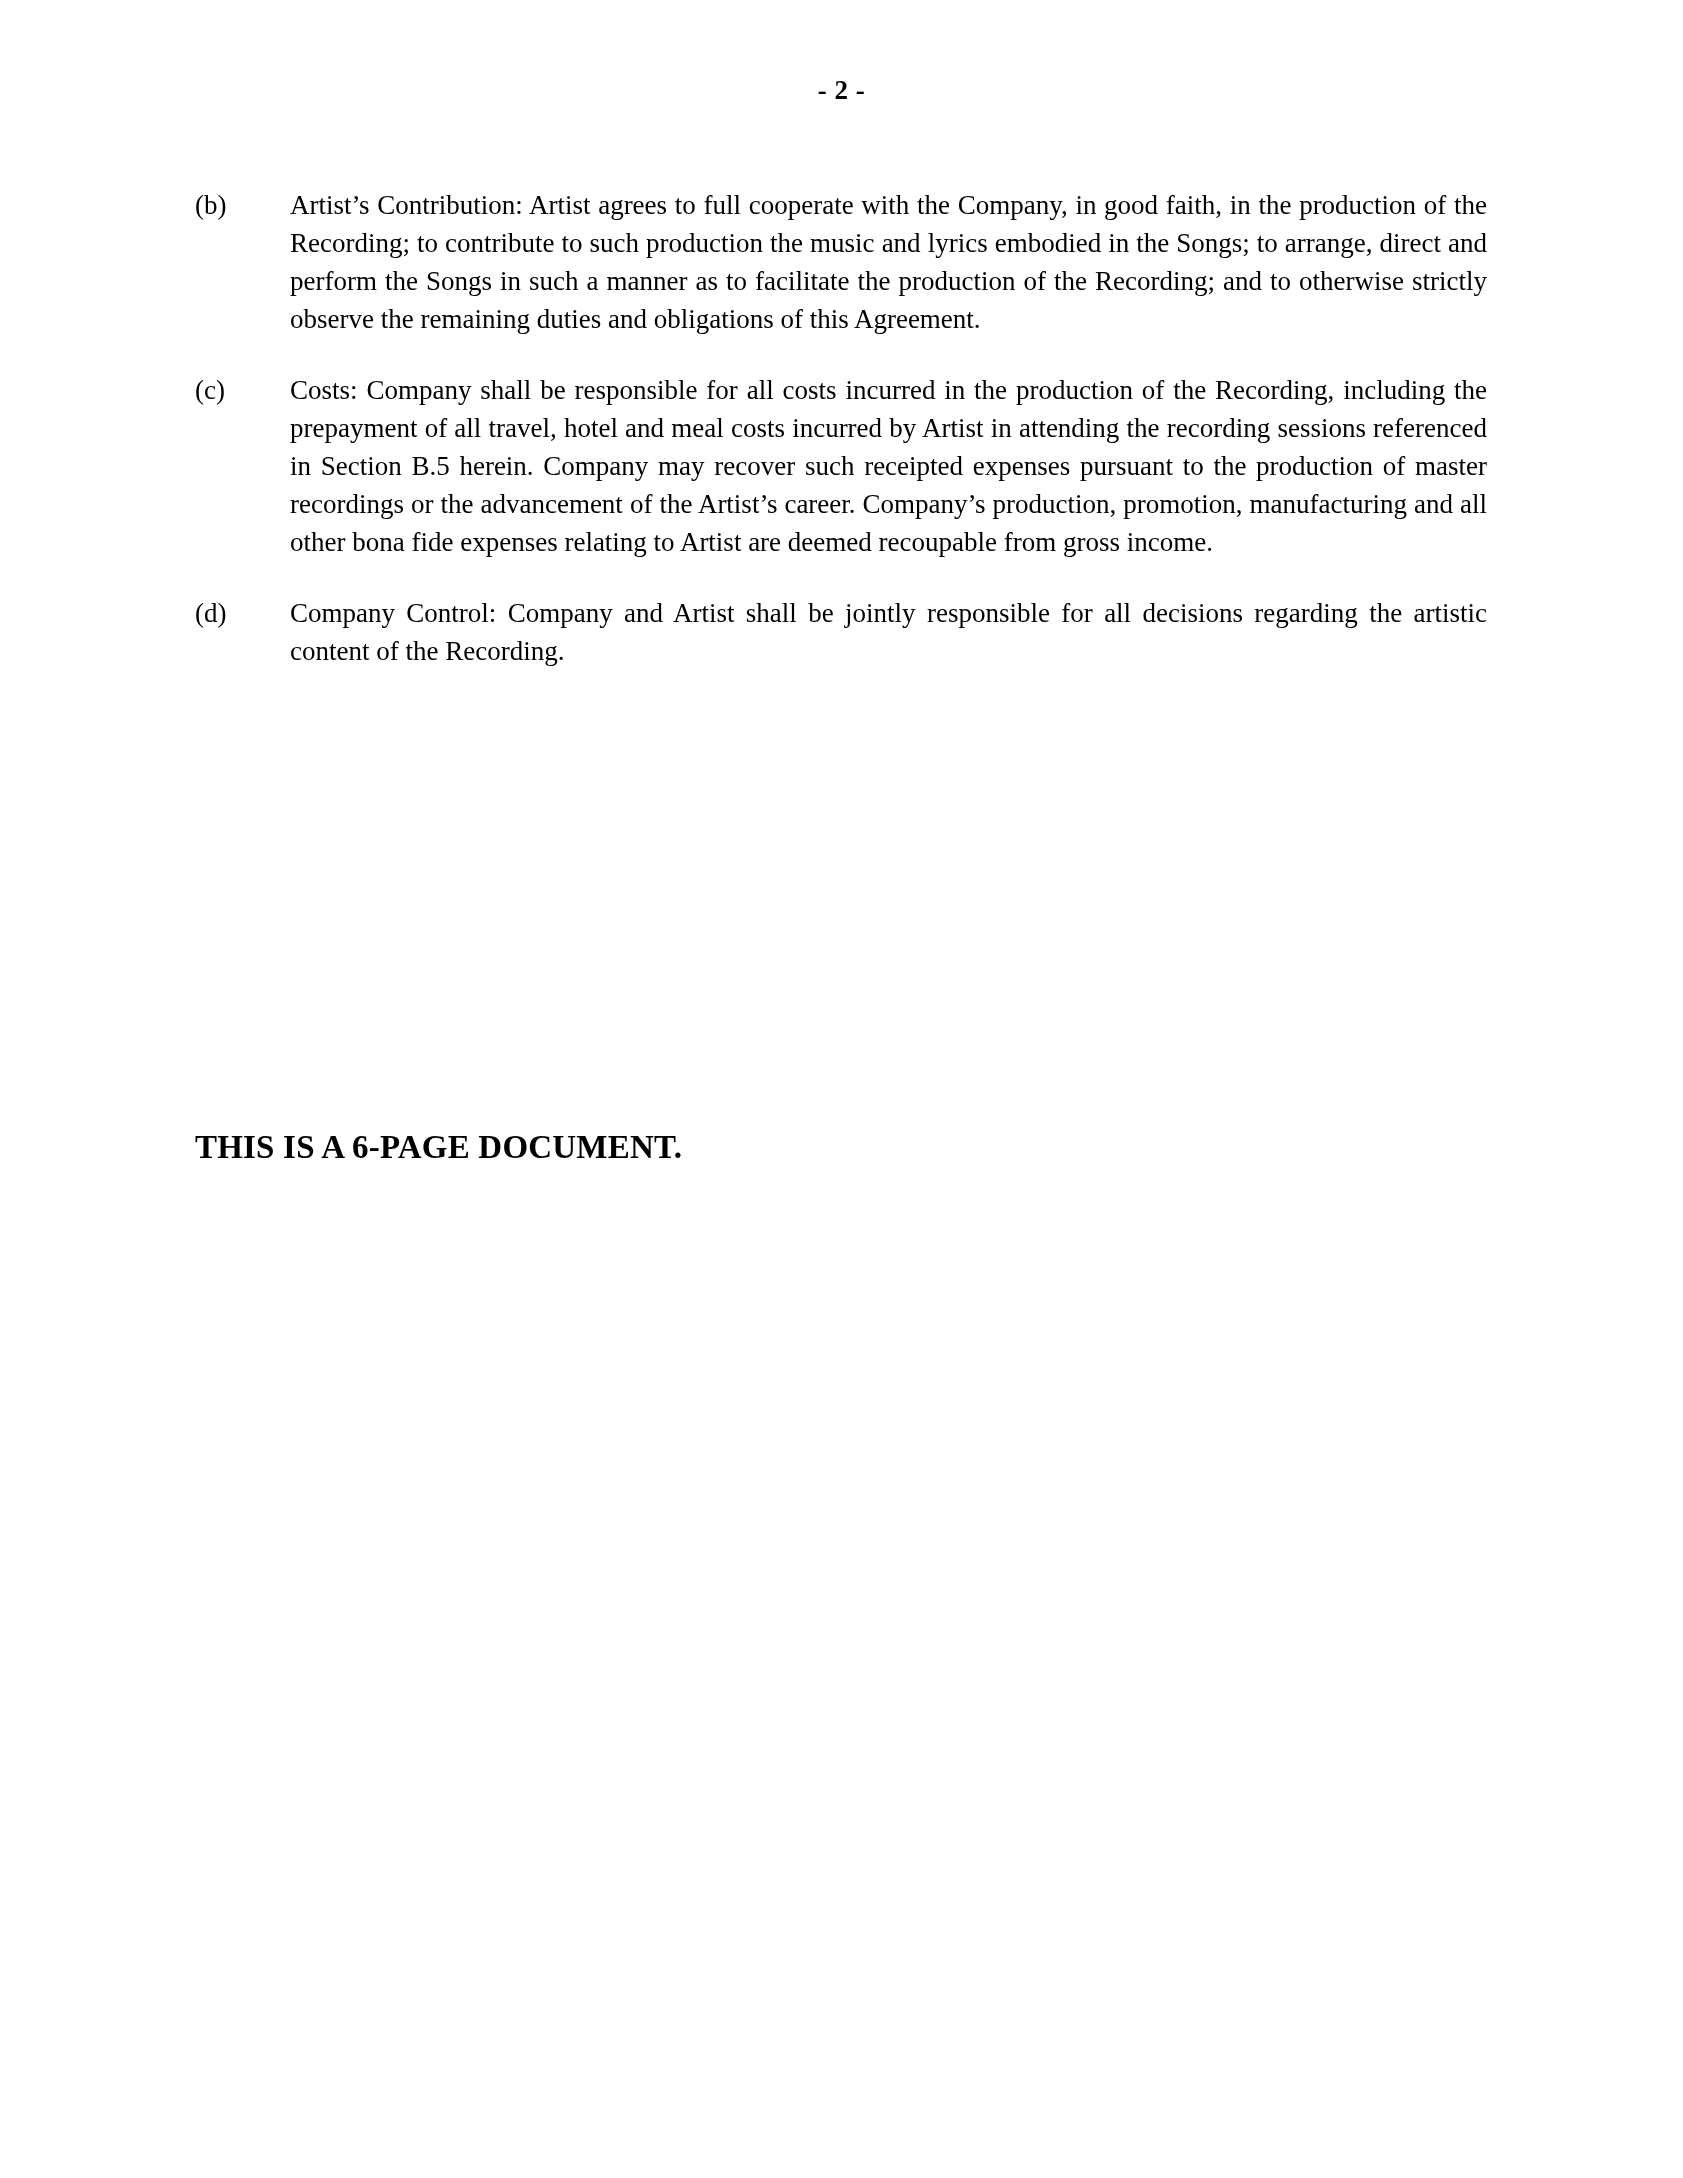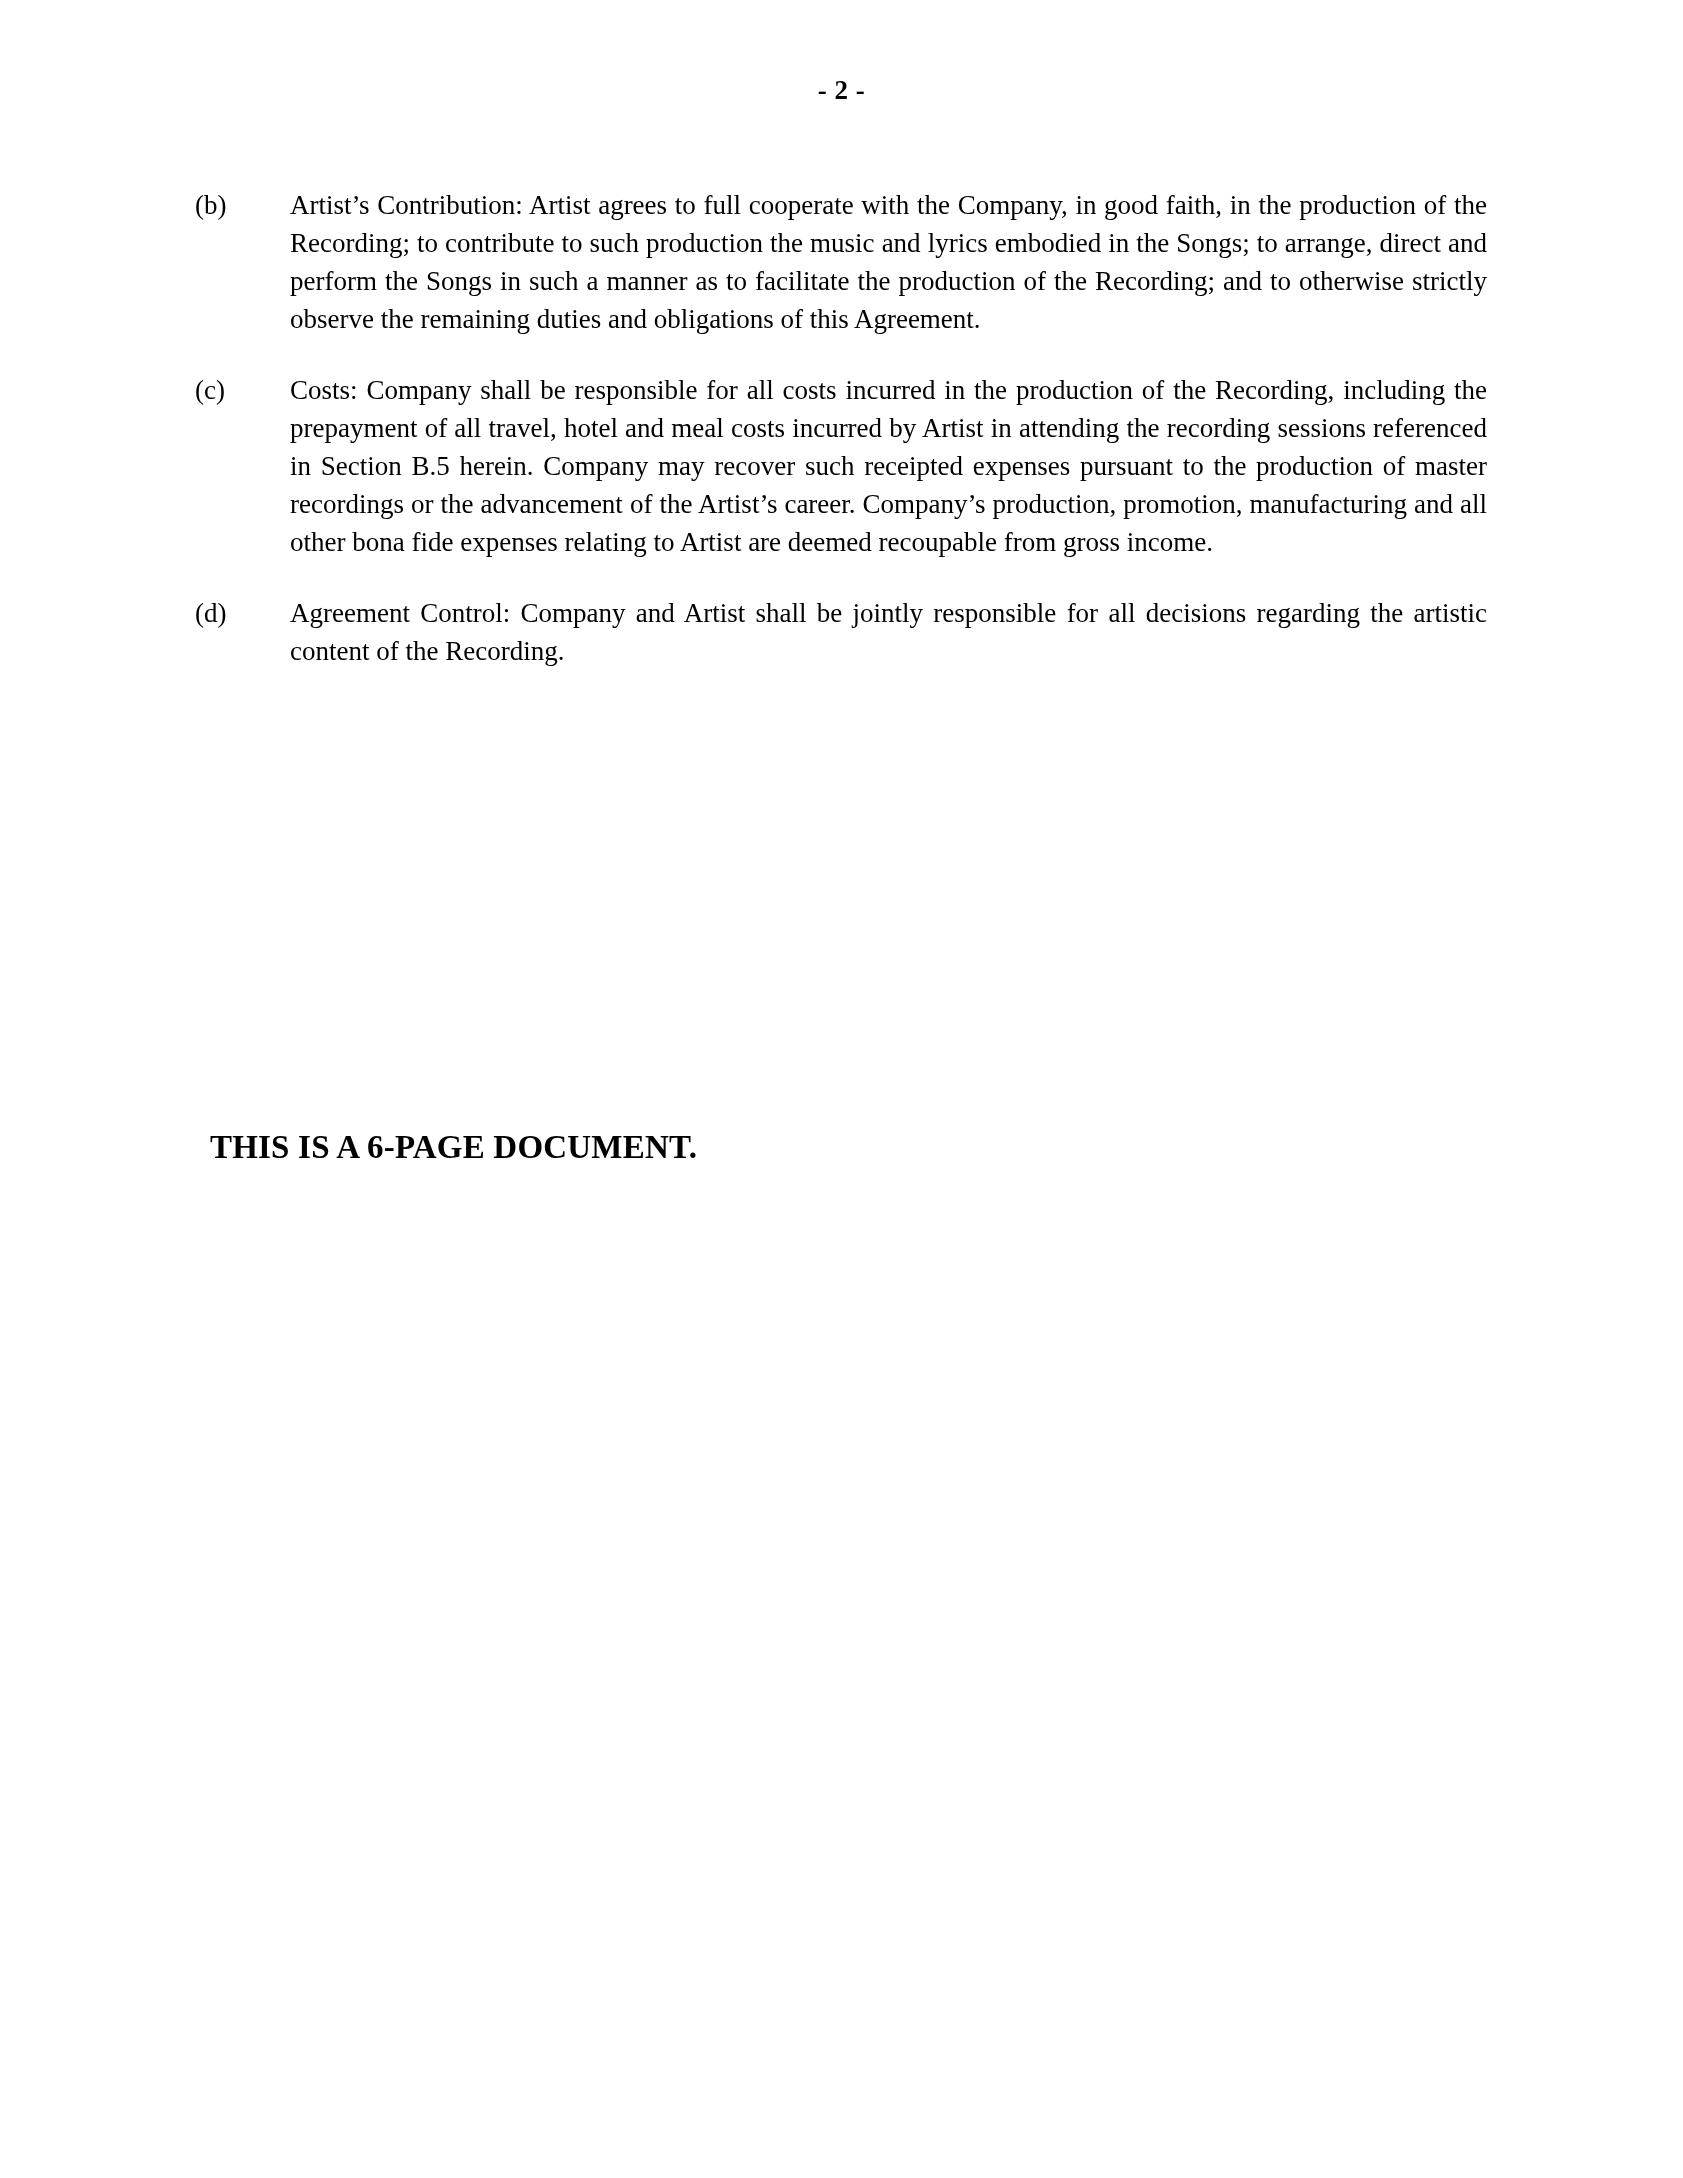--- a/index.html
+++ b/index.html
@@ -62,21 +62,21 @@
     line-height: 38px;
   }
 
   .clause .lead {
   }
 
   
   .doc-statement {
     position: absolute;
     top: 1129px;
-    left: 210px;
+    left: 195px;
     font-size: 33px;
     font-weight: bold;
     line-height: 1.1;
     letter-spacing: 0.2px;
     white-space: nowrap;
   }
 </style>
 </head>
 <body>
 
@@ -88,21 +88,21 @@
 
     <div class="clause">
       <span class="marker">(b)</span><span class="lead">Artist’s Contribution:</span><span class="text"> Artist agrees to full cooperate with the Company, in good faith, in the production of the Recording; to contribute to such production the music and lyrics embodied in the Songs; to arrange, direct and perform the Songs in such a manner as to facilitate the production of the Recording; and to otherwise strictly observe the remaining duties and obligations of this Agreement.</span>
     </div>
 
     <div class="clause">
       <span class="marker">(c)</span><span class="lead">Costs:</span><span class="text"> Company shall be responsible for all costs incurred in the production of the Recording, including the prepayment of all travel, hotel and meal costs incurred by Artist in attending the recording sessions referenced in Section B.5 herein. Company may recover such receipted expenses pursuant to the production of master recordings or the advancement of the Artist’s career. Company’s production, promotion, manufacturing and all other bona fide expenses relating to Artist are deemed recoupable from gross income.</span>
     </div>
 
     <div class="clause">
-      <span class="marker">(d)</span><span class="lead">Agreement Control:</span><span class="text"> Company and Artist shall be jointly responsible for all decisions regarding the artistic content of the Recording.</span>
+      <span class="marker">(d)</span><span class="lead">Company Control:</span><span class="text"> Company and Artist shall be jointly responsible for all decisions regarding the artistic content of the Recording.</span>
     </div>
 
   </div>
 
   <div class="doc-statement">THIS IS A 6-PAGE DOCUMENT.</div>
 
 </div>
 
 
 </body></html>

